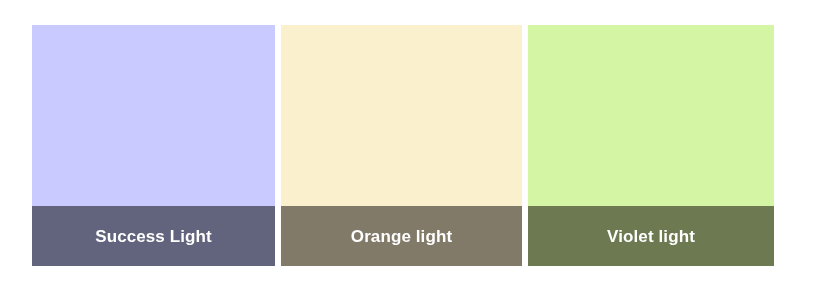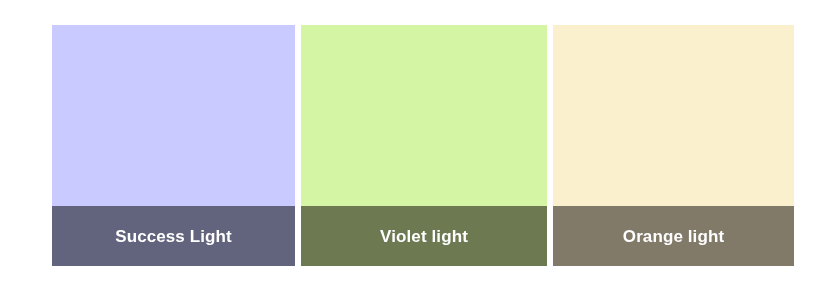--- a/index.html
+++ b/index.html
@@ -8,21 +8,21 @@
   html, body {
     width: 829px;
     height: 292px;
     background: #ffffff;
     font-family: "Liberation Sans", sans-serif;
     overflow: hidden;
   }
 
   #swatch-gallery {
     position: absolute;
-    left: 52px;
+    left: 32px;
     top: 25px;
     width: 742px;
     height: 241px;
     display: flex;
     flex-direction: row;
     align-items: stretch;
     gap: 6px;
   }
 
   .swatch-card {
@@ -68,27 +68,27 @@
 
 <div id="swatch-gallery">
 
   <div class="swatch-card card-0">
     <div class="swatch-color" style="background-color: rgb(201, 202, 255);"></div>
     <div class="swatch-label-bar" style="background-color: rgb(98, 99, 124);">
       <span class="swatch-label-text">Success Light</span>
     </div>
   </div>
 
+  <div class="swatch-card card-1">
+    <div class="swatch-color" style="background-color: rgb(250, 240, 205);"></div>
+    <div class="swatch-label-bar" style="background-color: rgb(130, 122, 104);">
+      <span class="swatch-label-text">Orange light</span>
+    </div>
+  </div>
+
   <div class="swatch-card card-2">
     <div class="swatch-color" style="background-color: rgb(212, 245, 163);"></div>
     <div class="swatch-label-bar" style="background-color: rgb(109, 122, 81);">
       <span class="swatch-label-text">Violet light</span>
     </div>
   </div>
 
-  <div class="swatch-card card-1">
-    <div class="swatch-color" style="background-color: rgb(250, 240, 205);"></div>
-    <div class="swatch-label-bar" style="background-color: rgb(130, 122, 104);">
-      <span class="swatch-label-text">Orange light</span>
-    </div>
-  </div>
-
 </div>
 
 </body></html>

